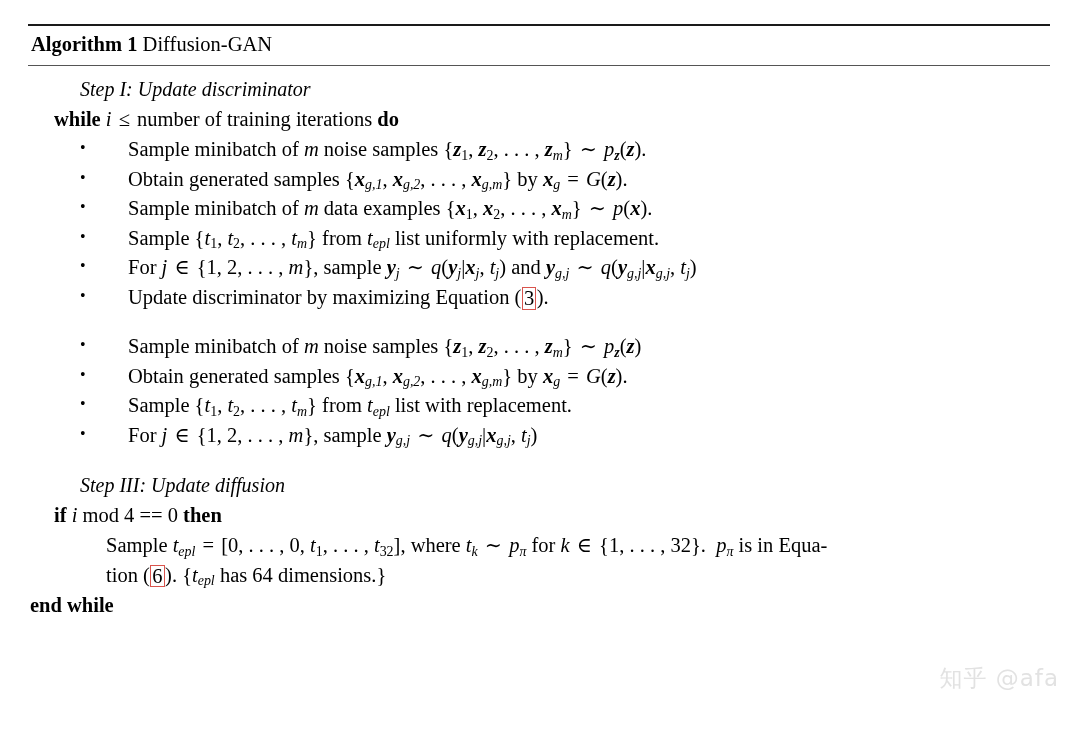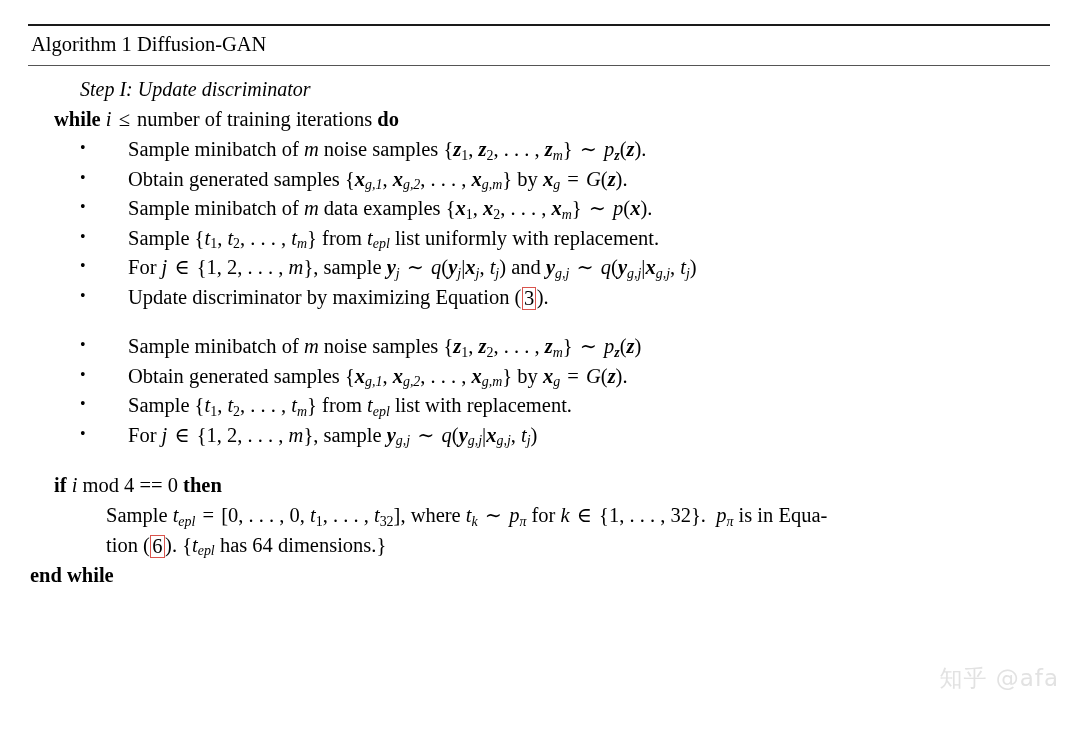--- a/index.html
+++ b/index.html
@@ -34,21 +34,21 @@
     margin: 0;
   }
 
   .algo-title {
     font-size: 20.5px;
     line-height: 1.55;
     padding: 3px 3px 4px 3px;
     white-space: nowrap;
   }
   .algo-title .kw {
-    font-weight: normal;
+    font-weight: bold;
   }
 
   .algo-body {
     padding: 9px 0 8px 0;
     font-size: 20.5px;
     line-height: 1.44;
   }
 
   .line {
     white-space: nowrap;
@@ -212,20 +212,21 @@
     </div>
 
     <div class="bullet-line">
       <span class="bullet-dot"></span>
       <span class="bullet-text">For <span class="mi">j</span> <span class="mop">∈</span> {<span class="mn">1</span>, <span class="mn">2</span>, . . . , <span class="mi">m</span>}, sample <span class="mbi">y</span><sub class="sub-i">g,j</sub> <span class="mop">∼</span> <span class="mi">q</span>(<span class="mbi">y</span><sub class="sub-i">g,j</sub>|<span class="mbi">x</span><sub class="sub-i">g,j</sub>, <span class="mi">t</span><sub class="sub-i">j</sub>)</span>
     </div>
 
 
     <div class="spacer-md"></div>
 
+    <div class="line ind-1 step-head">Step III: Update diffusion</div>
 
     <div class="line ind-0">
       <span class="kw">if</span>
       <span><span class="mi">i</span> mod 4 == 0</span>
       <span class="kw">then</span>
     </div>
 
 
     <div class="line wrap ind-2" style="padding-right:40px; text-indent:0;">
       Sample <span class="mi">t</span><sub class="sub-i">epl</sub> <span class="mop">=</span> [<span class="mn">0</span>, . . . , <span class="mn">0</span>, <span class="mi">t</span><sub class="mn">1</sub>, . . . , <span class="mi">t</span><sub class="mn">32</sub>], where <span class="mi">t</span><sub class="sub-i">k</sub> <span class="mop">∼</span> <span class="mi">p</span><sub class="sub-i">π</sub> for <span class="mi">k</span> <span class="mop">∈</span> {<span class="mn">1</span>, . . . , <span class="mn">32</span>}. &nbsp;<span class="mi">p</span><sub class="sub-i">π</sub> is in Equa-<br>tion (<span class="eqref">6</span>). {<span class="mi">t</span><sub class="sub-i">epl</sub> has 64 dimensions.}

